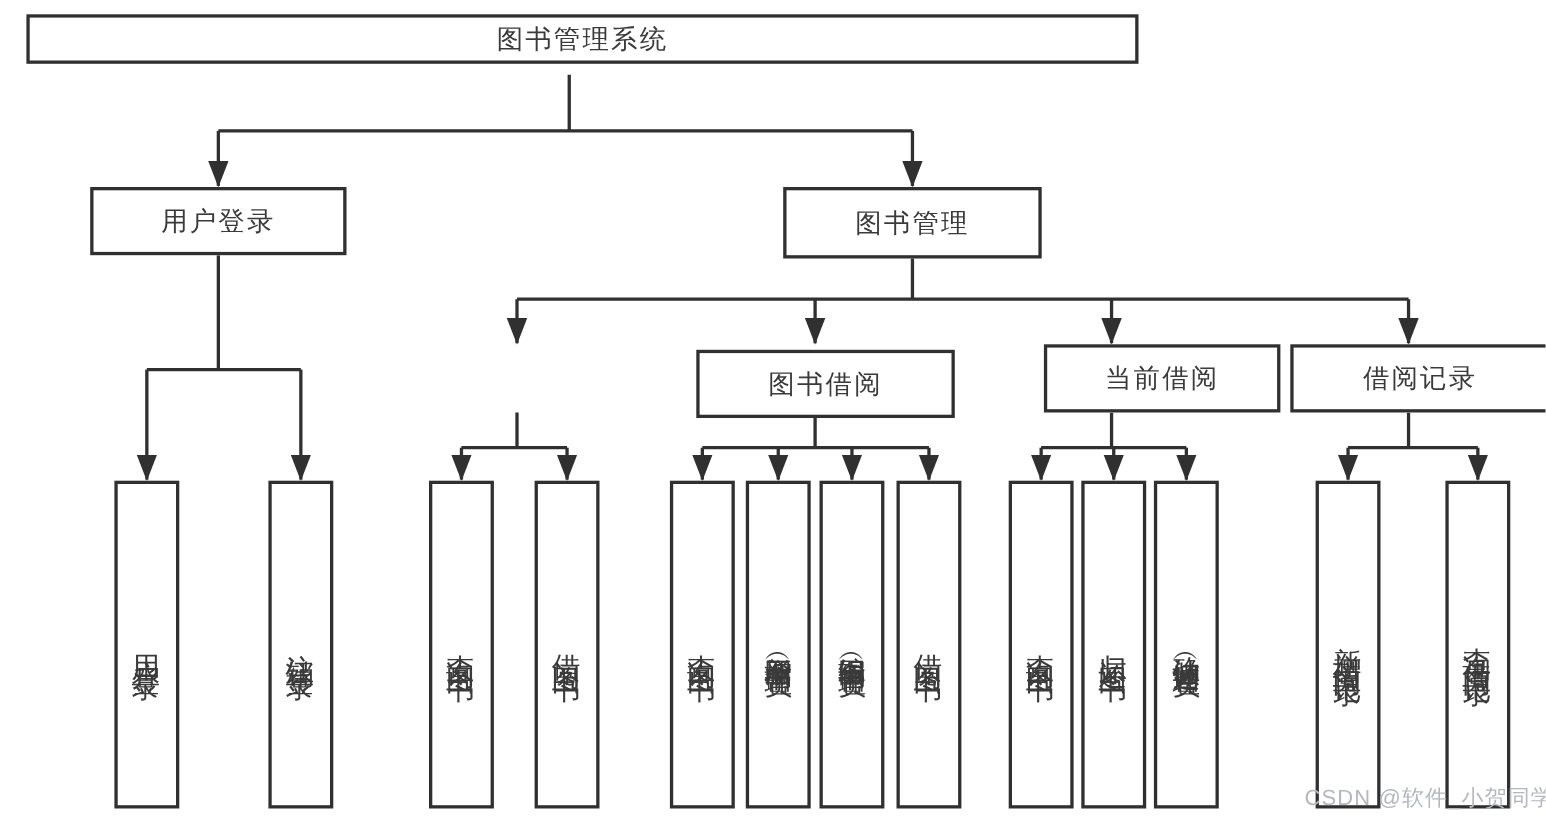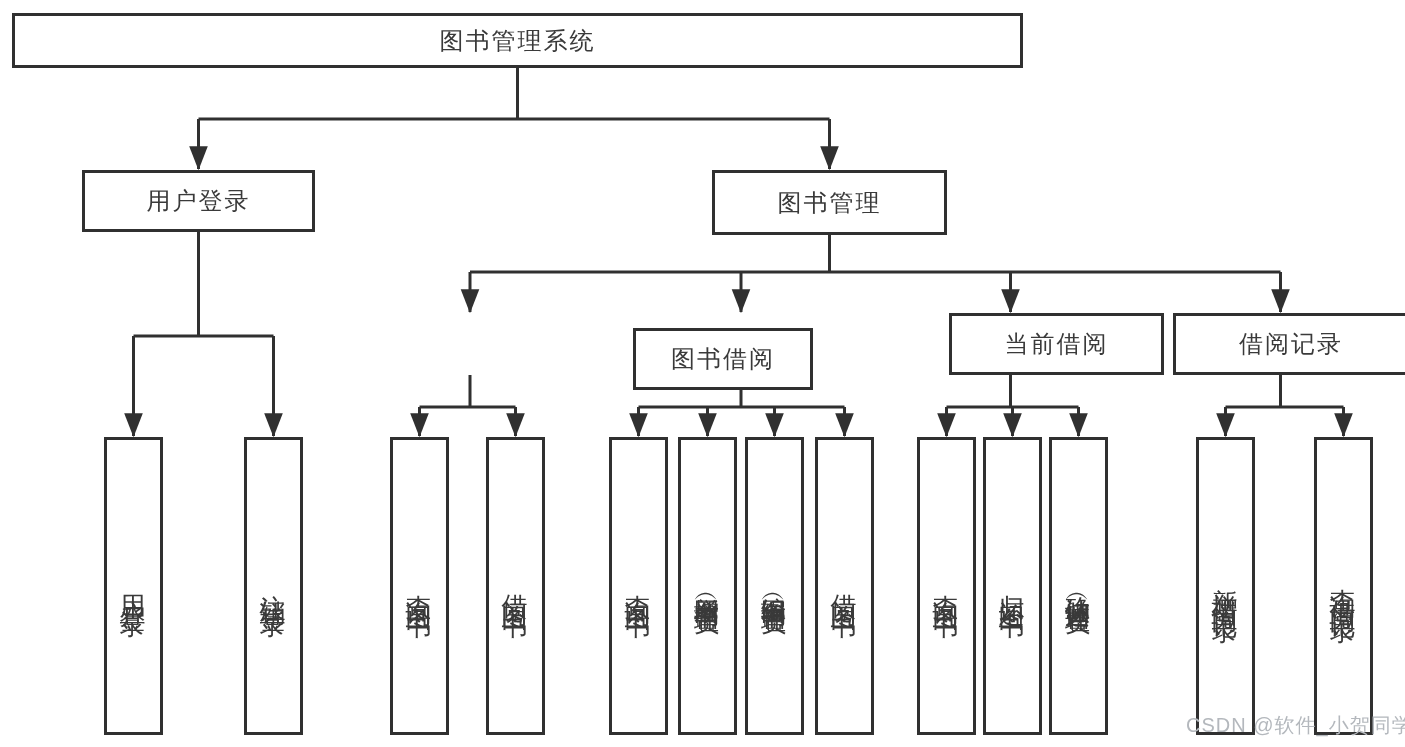--- a/index.html
+++ b/index.html
@@ -10,27 +10,27 @@
   }
   .canvas{position:absolute;inset:0;width:1405px;height:747px;}
   svg.connectors{position:absolute;left:0;top:0;pointer-events:none;}
   .box{
     position:absolute;box-sizing:border-box;
     border:3px solid #303030;background:#ffffff;
     display:flex;align-items:center;justify-content:center;
     font-size:24px;letter-spacing:2px;white-space:nowrap;
   }
   
-  .n-root{left:12px;top:13px;width:1011px;height:55px;}
+  .n-root{left:24px;top:13px;width:1011px;height:45px;}
   
   .n-ulogin{left:82px;top:170px;width:233px;height:62px;}
   .n-bmgmt{left:712px;top:170px;width:235px;height:65px;}
   
   .n-newb{left:362px;top:313px;width:216px;height:62px;}
-  .n-bborrow{left:633px;top:328px;width:180px;height:62px;}
+  .n-bborrow{left:633px;top:318px;width:235px;height:62px;}
   .n-curb{left:949px;top:313px;width:215px;height:62px;}
   .n-brec{left:1173px;top:313px;width:236px;height:62px;}
   
   .leaf{
     top:437px;width:59px;height:298px;
     writing-mode:vertical-rl;text-orientation:mixed;
     font-size:26px;letter-spacing:6px;
   }
   .leaf.tight{font-size:25px;letter-spacing:2px;}
   .l-ulogin{left:104px;} .l-logout{left:244px;}

